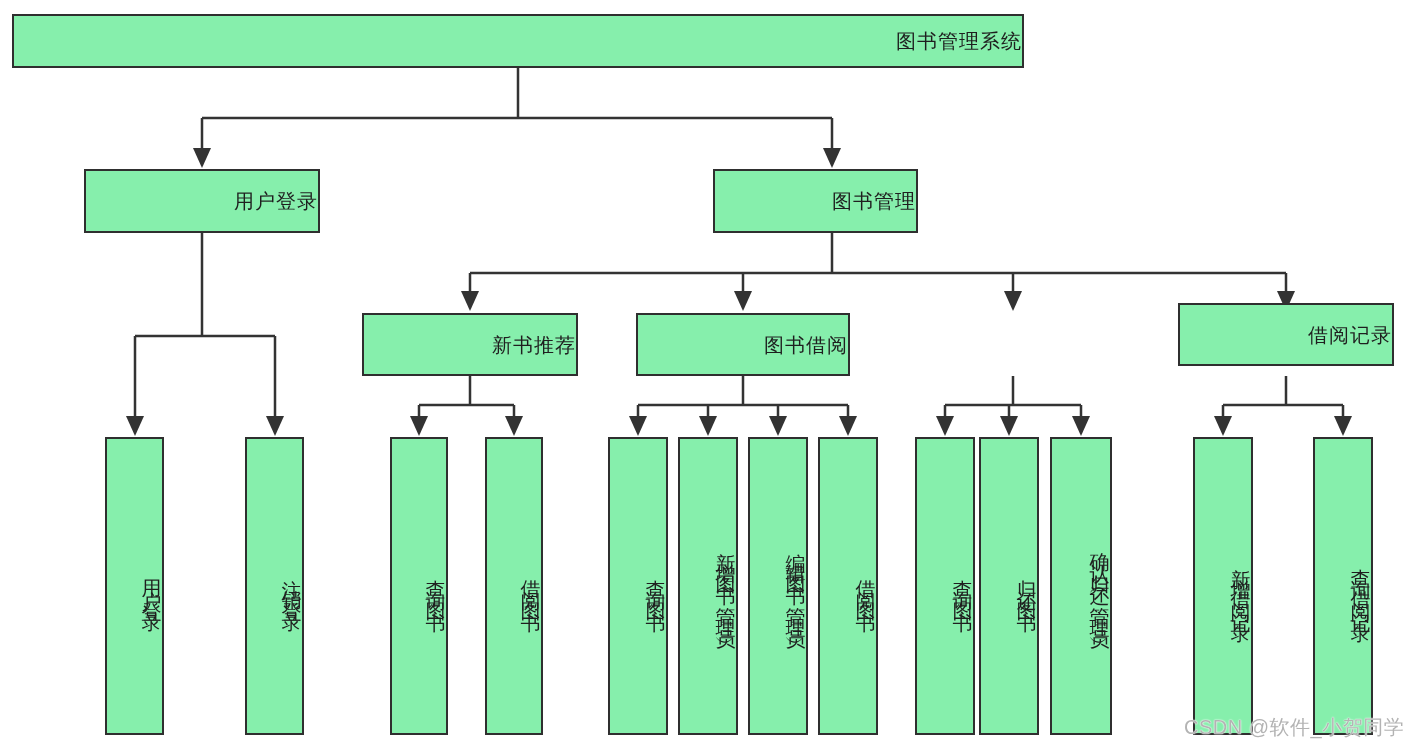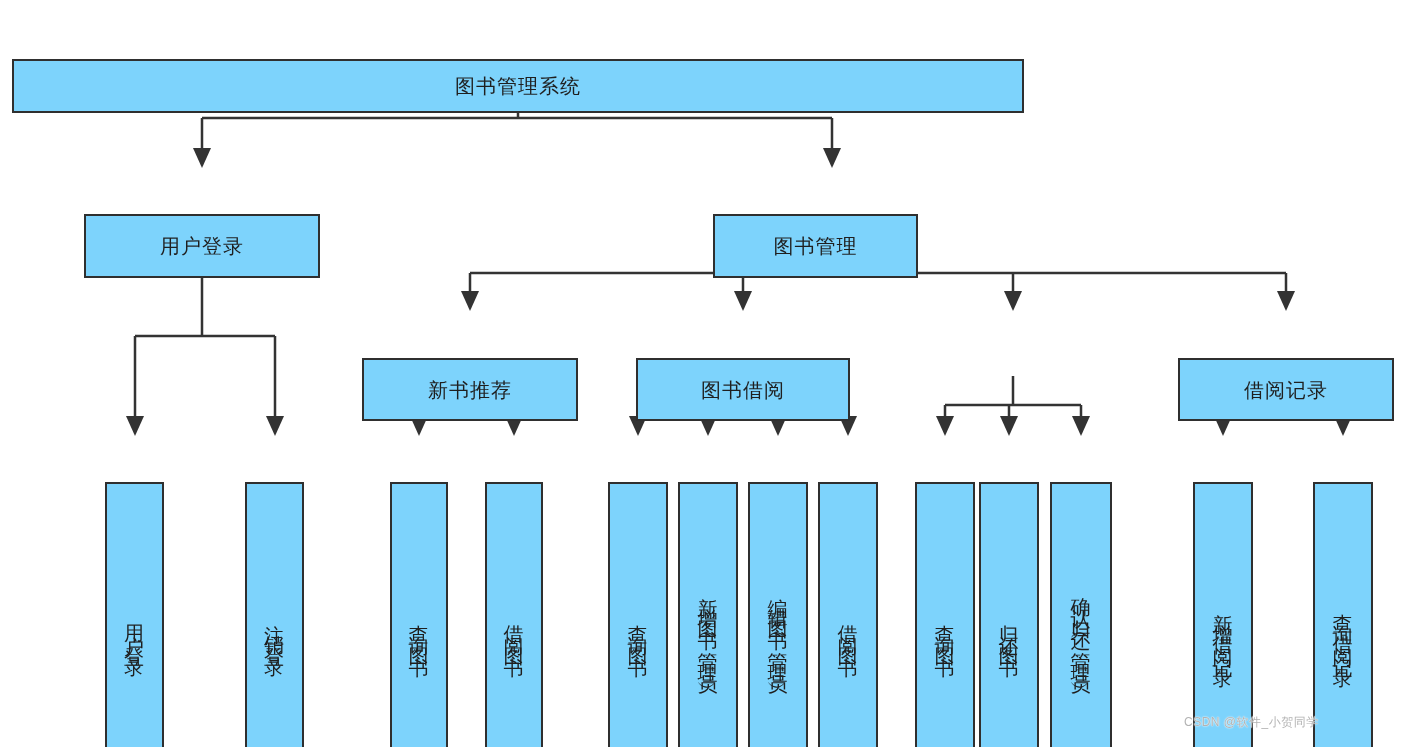--- a/index.html
+++ b/index.html
@@ -13,49 +13,48 @@
     overflow: hidden;
   }
   .connectors {
     position: absolute;
     left: 0; top: 0;
     width: 1405px; height: 747px;
     z-index: 0;
   }
   .box {
     position: absolute;
-    background: #7dd3fc;
+    background: #86efac;
     border: 2px solid #2f2f2f;
     box-sizing: border-box;
     display: flex;
     align-items: center;
-    justify-content: center;
+    justify-content: flex-end;
     z-index: 1;
-    margin-top: 45px;
   }
   .hbox .lbl {
     font-size: 20px;
     letter-spacing: 1px;
     line-height: 1;
     white-space: nowrap;
   }
   .vbox .lbl {
     writing-mode: vertical-rl;
     text-orientation: mixed;
     font-size: 20px;
     line-height: 1;
     letter-spacing: 11px;
     white-space: nowrap;
   }
   .watermark {
     position: absolute;
     left: 1184px;
     top: 714px;
     z-index: 3;
-    font-size: 12px;
+    font-size: 20px;
     color: #b3b3b3;
     letter-spacing: 0.5px;
     text-shadow: 0 0 2px #ffffff, 0 0 1px #ffffff;
     white-space: nowrap;
   }
 </style>
 </head>
 <body>
 
 <div class="stage">
@@ -128,21 +127,21 @@
   <div class="box hbox" style="left:713px;top:169px;width:205px;height:64px">
     <span class="lbl">图书管理</span>
   </div>
 
   <div class="box hbox" style="left:362px;top:313px;width:216px;height:63px">
     <span class="lbl">新书推荐</span>
   </div>
   <div class="box hbox" style="left:636px;top:313px;width:214px;height:63px">
     <span class="lbl">图书借阅</span>
   </div>
-  <div class="box hbox" style="left:1178px;top:313px;width:216px;height:63px">
+  <div class="box hbox" style="left:1178px;top:303px;width:216px;height:63px">
     <span class="lbl">借阅记录</span>
   </div>
 
   <div class="box vbox" style="left:105px;top:437px;width:59px;height:298px">
     <span class="lbl">用户登录</span>
   </div>
   <div class="box vbox" style="left:245px;top:437px;width:59px;height:298px">
     <span class="lbl">注销登录</span>
   </div>
 

